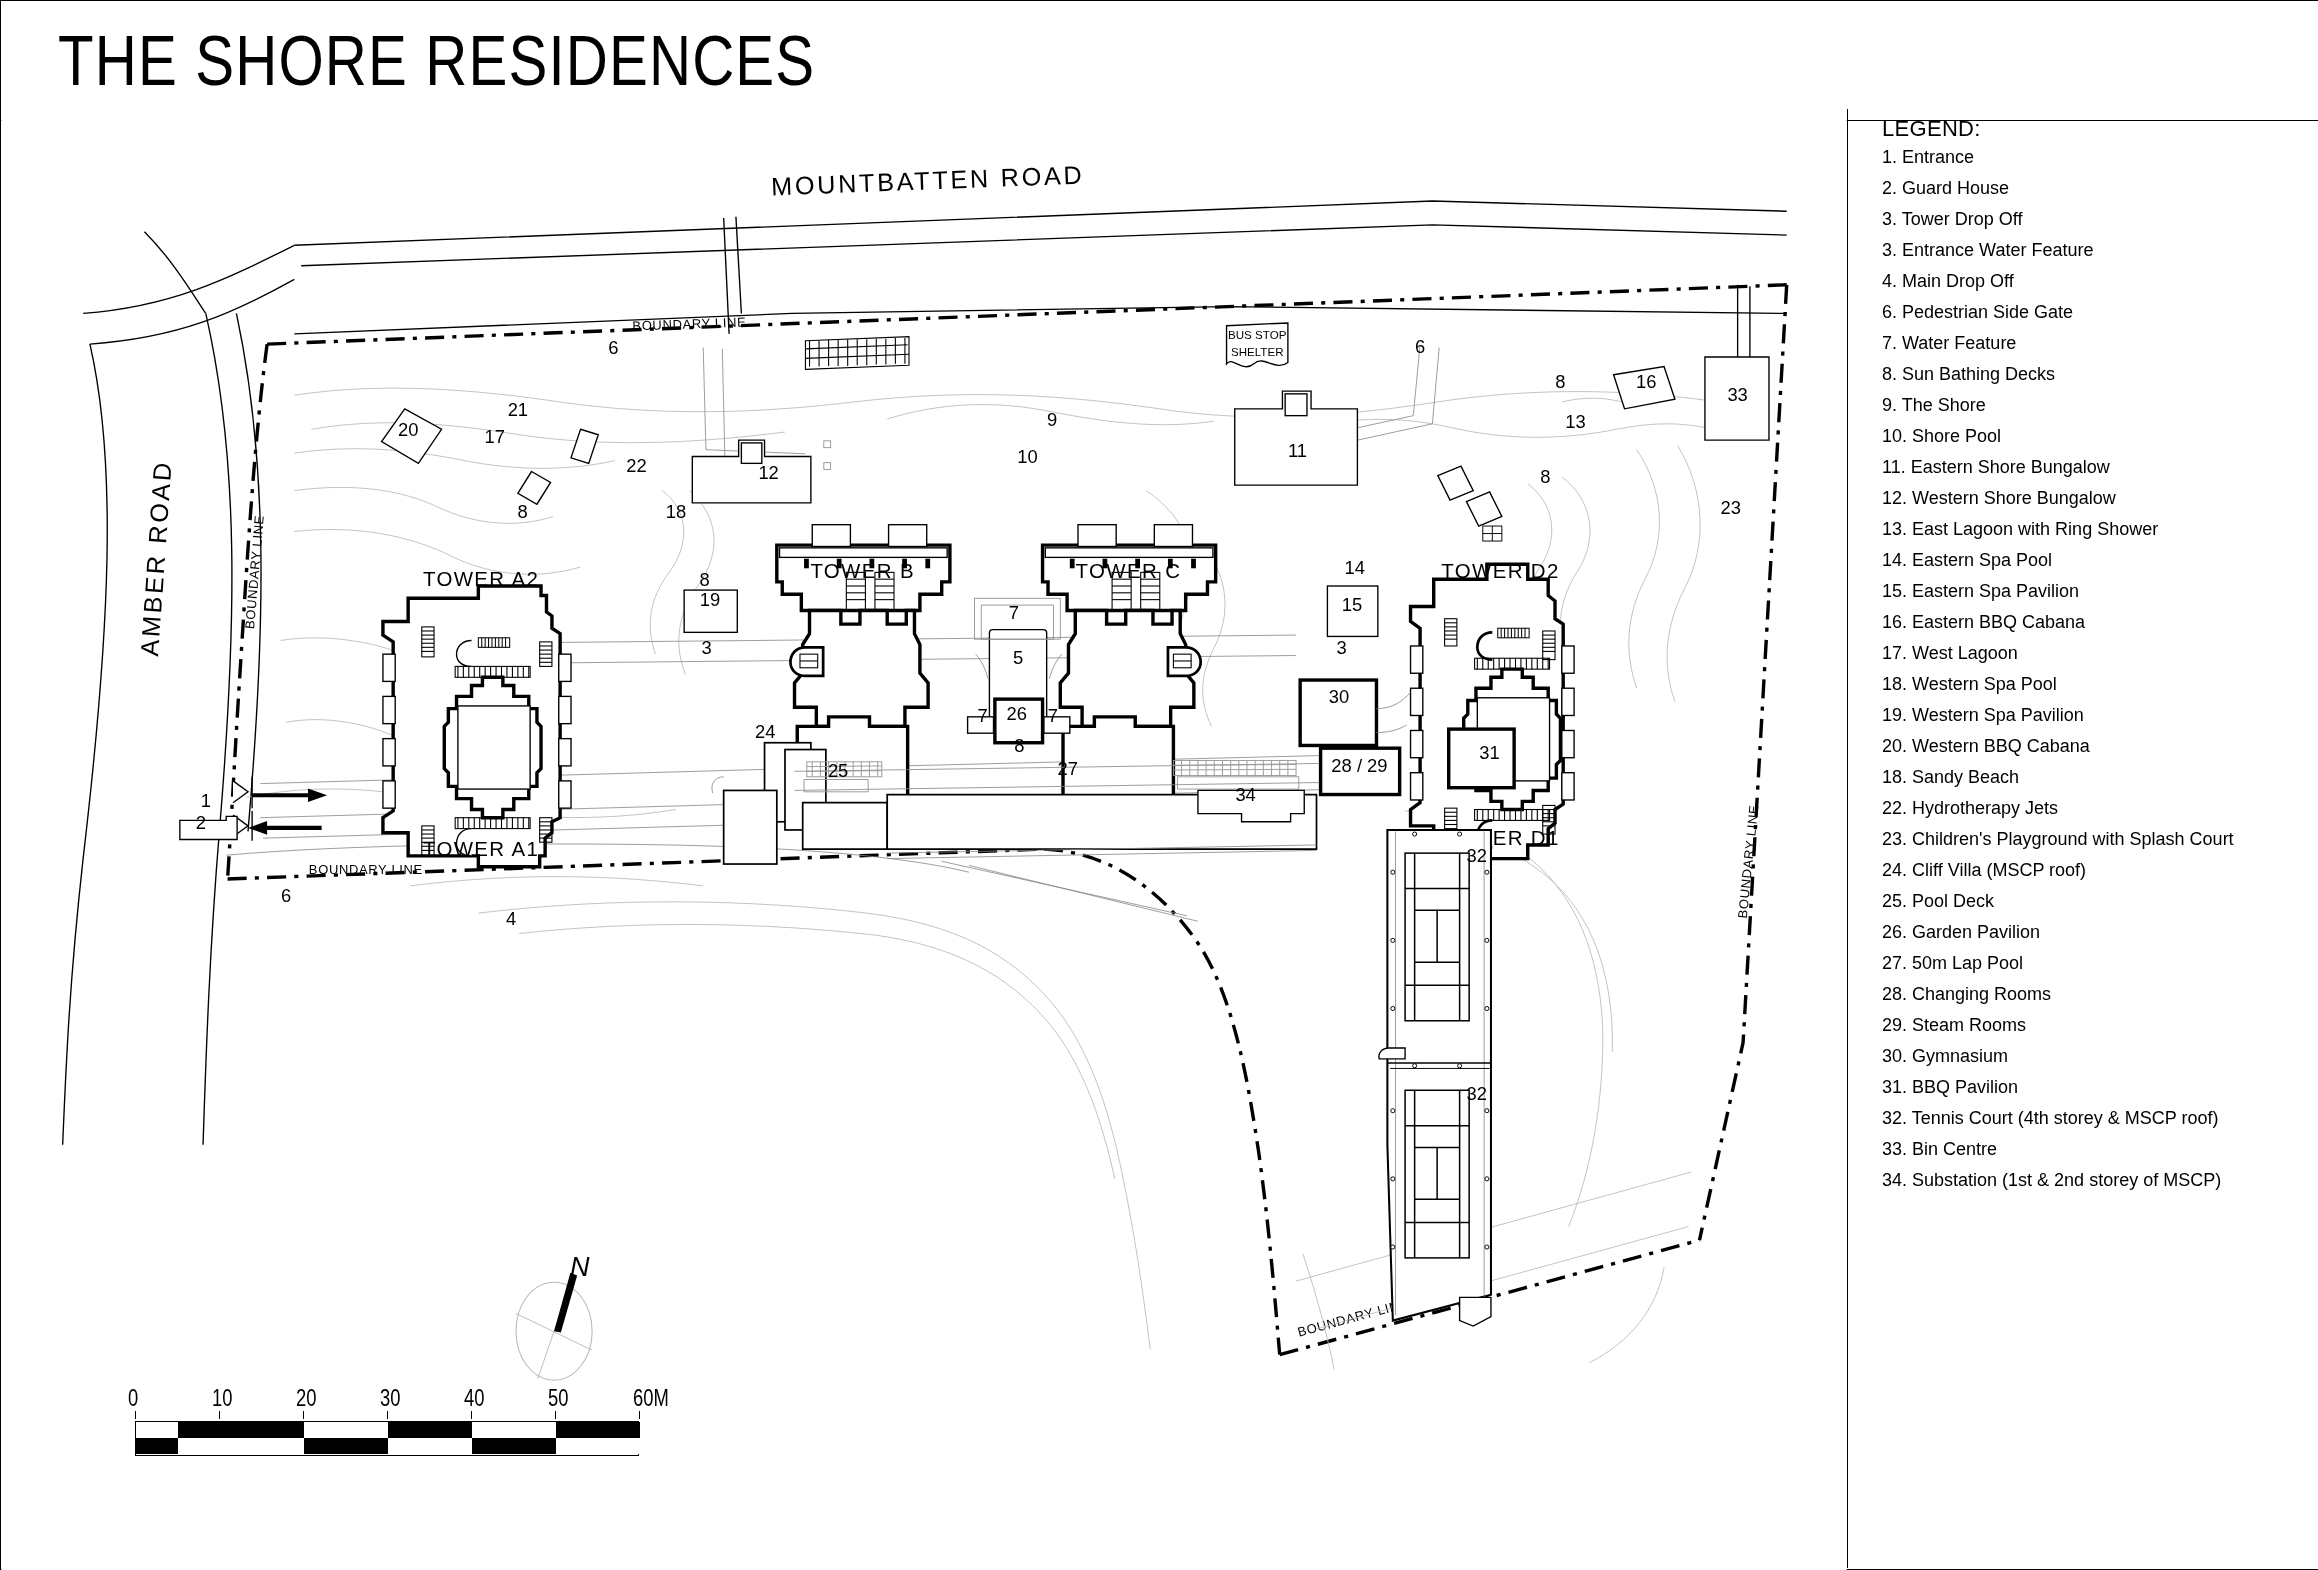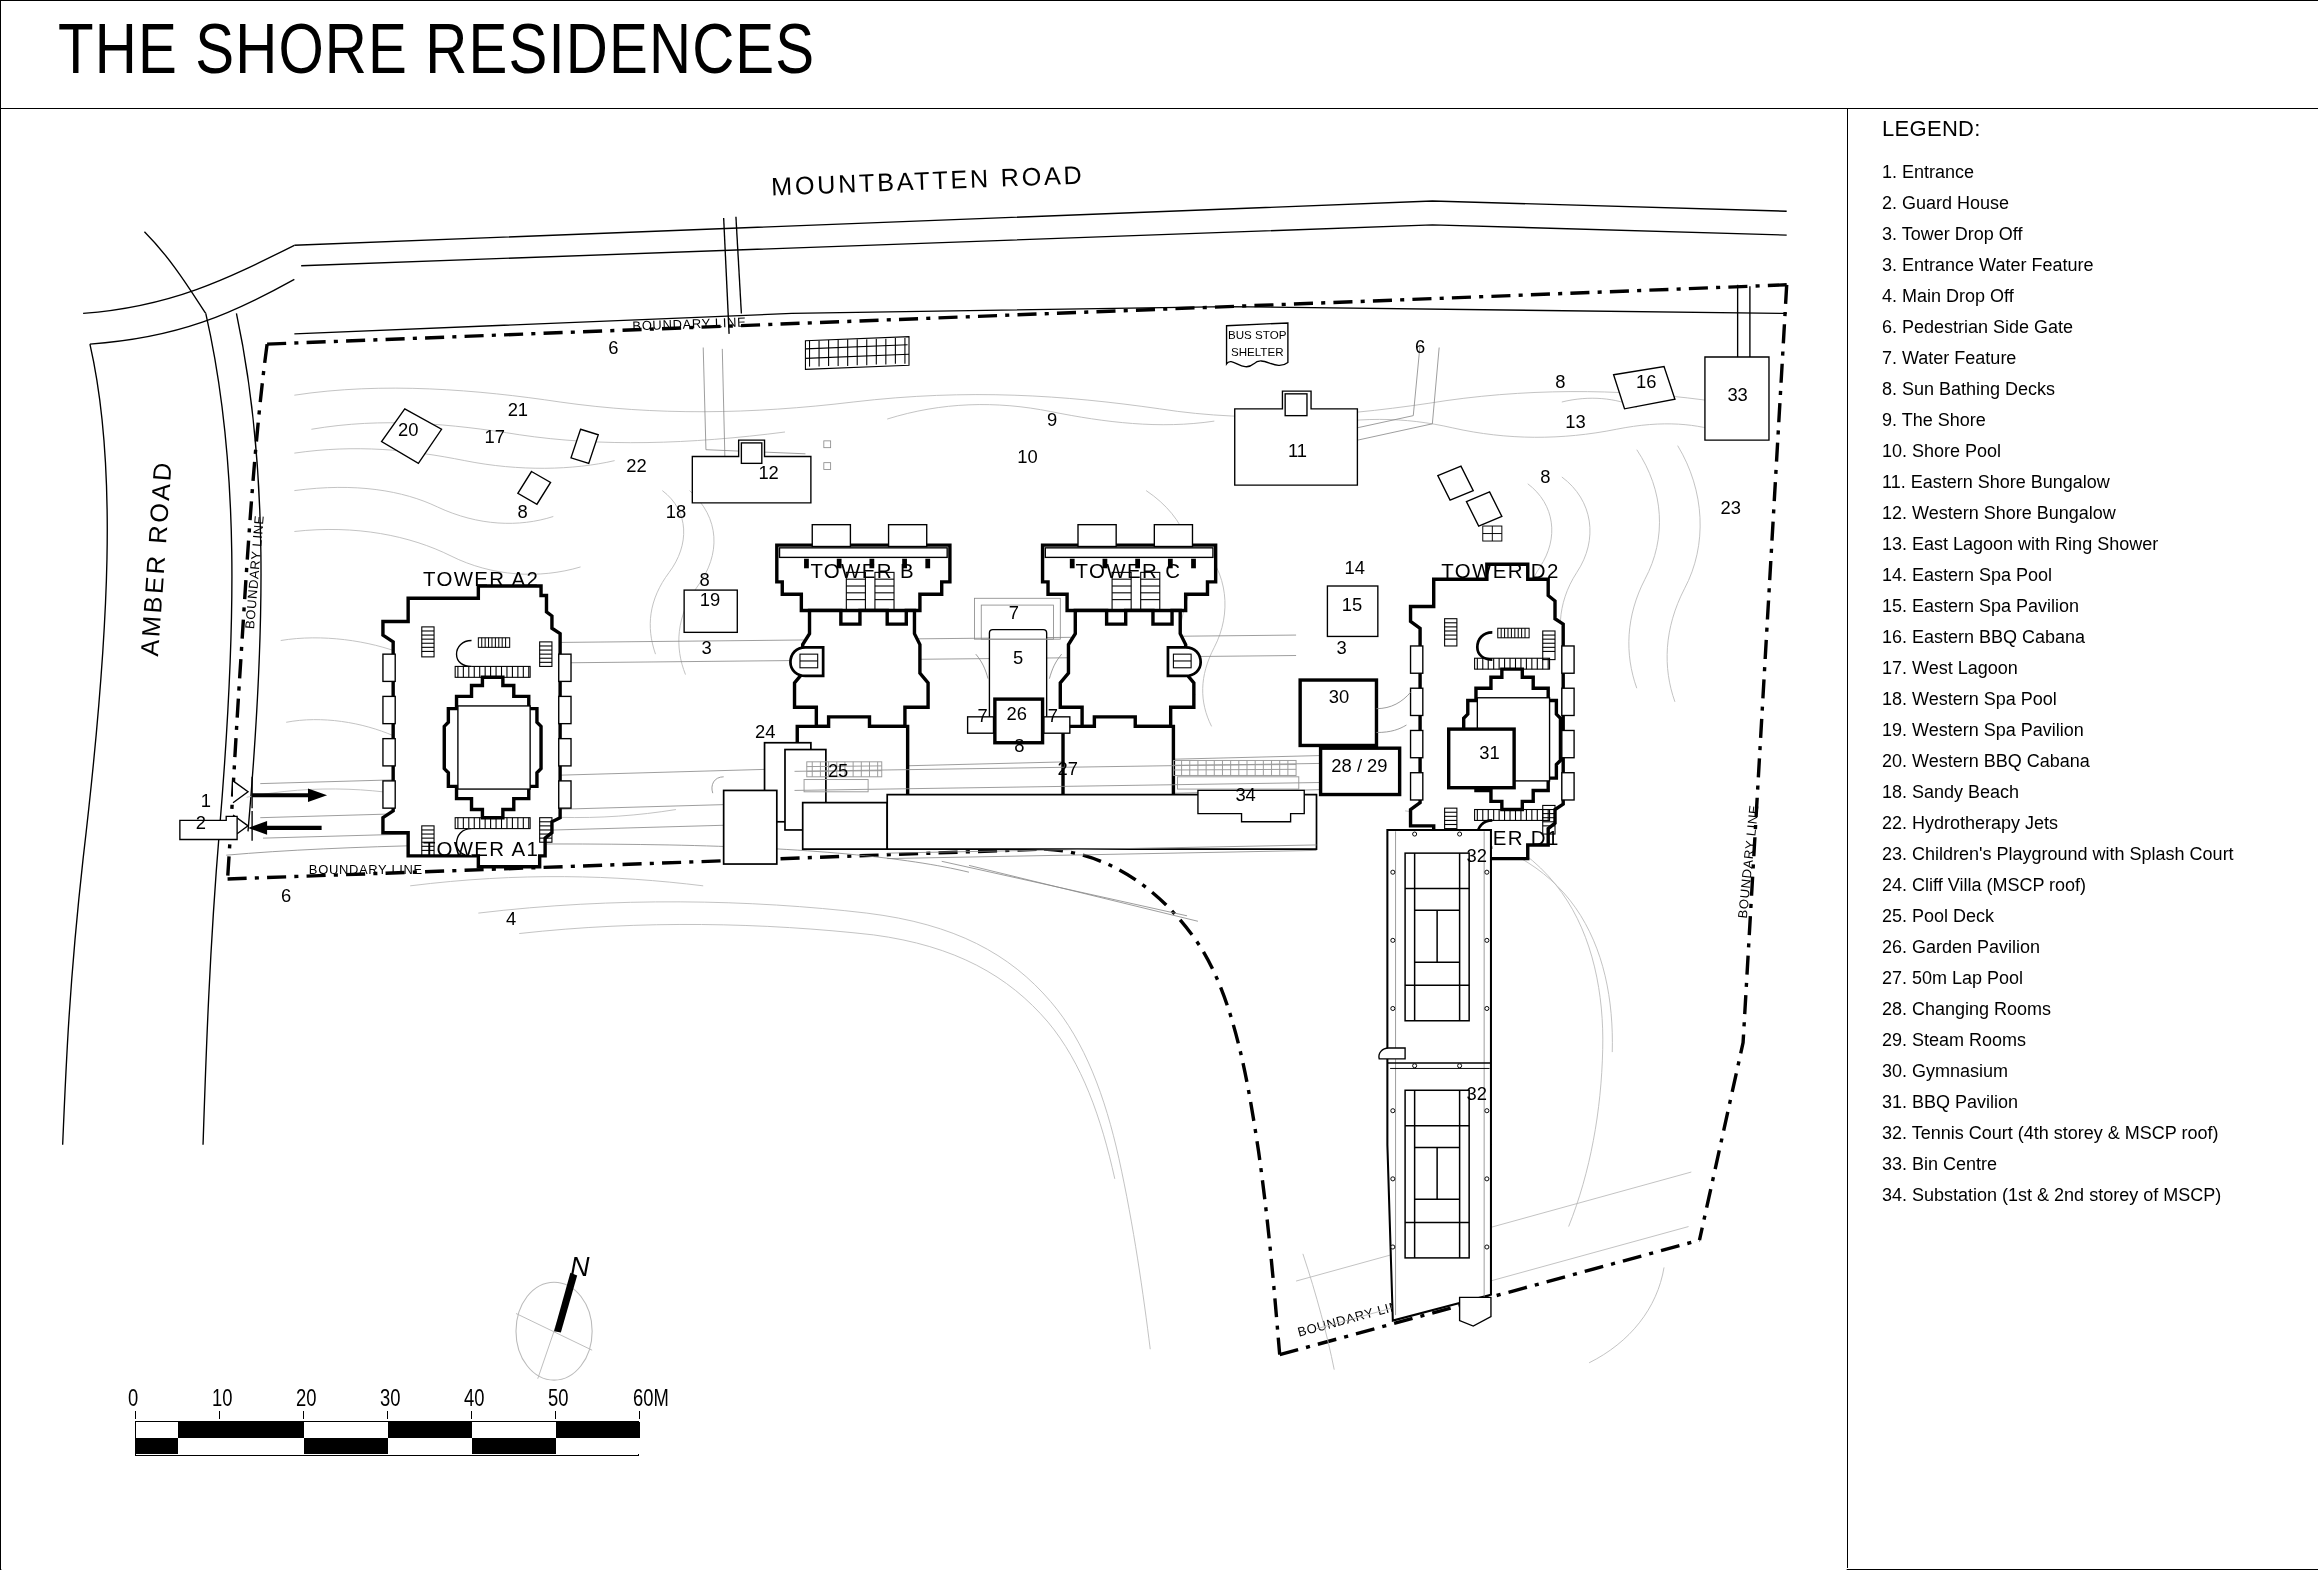--- a/index.html
+++ b/index.html
@@ -10,36 +10,36 @@
     position:relative; overflow:hidden;
     color:#000;
   }
   
   #sheet {
     position:absolute; inset:0;
     border:1.4px solid #000;
     background:#fff;
   }
   #title-bar {
-    position:absolute; left:0; top:0; width:100%; height:108px;
+    position:absolute; left:0; top:12px; width:100%; height:108px;
     border-bottom:1.4px solid #000;
   }
   #sheet-title {
     position:absolute; left:57px; top:12.3px;
     font-size:71px; line-height:1;
     letter-spacing:1.4px;
     transform:scaleX(.82); transform-origin:left top;
     font-weight:400;
     white-space:nowrap;
   }
   
   #legend {
     position:absolute; left:1881px; top:115px; width:409px;
   }
-  #legend-title { font-size:22px; margin-bottom:15px; letter-spacing:0.3px; }
+  #legend-title { font-size:22px; letter-spacing:0.3px; }
   .legend-item {
     font-size:18px; line-height:31px; white-space:nowrap;
   }
   #legend-divider {
     position:absolute; left:1846px; top:108px;
     width:0; height:1459px; border-left:1.4px solid #000;
   }
   
   #approvals { position:absolute; left:1828px; top:1377px; }
   .approval-line { font-size:20.4px; line-height:27px; white-space:nowrap; }

